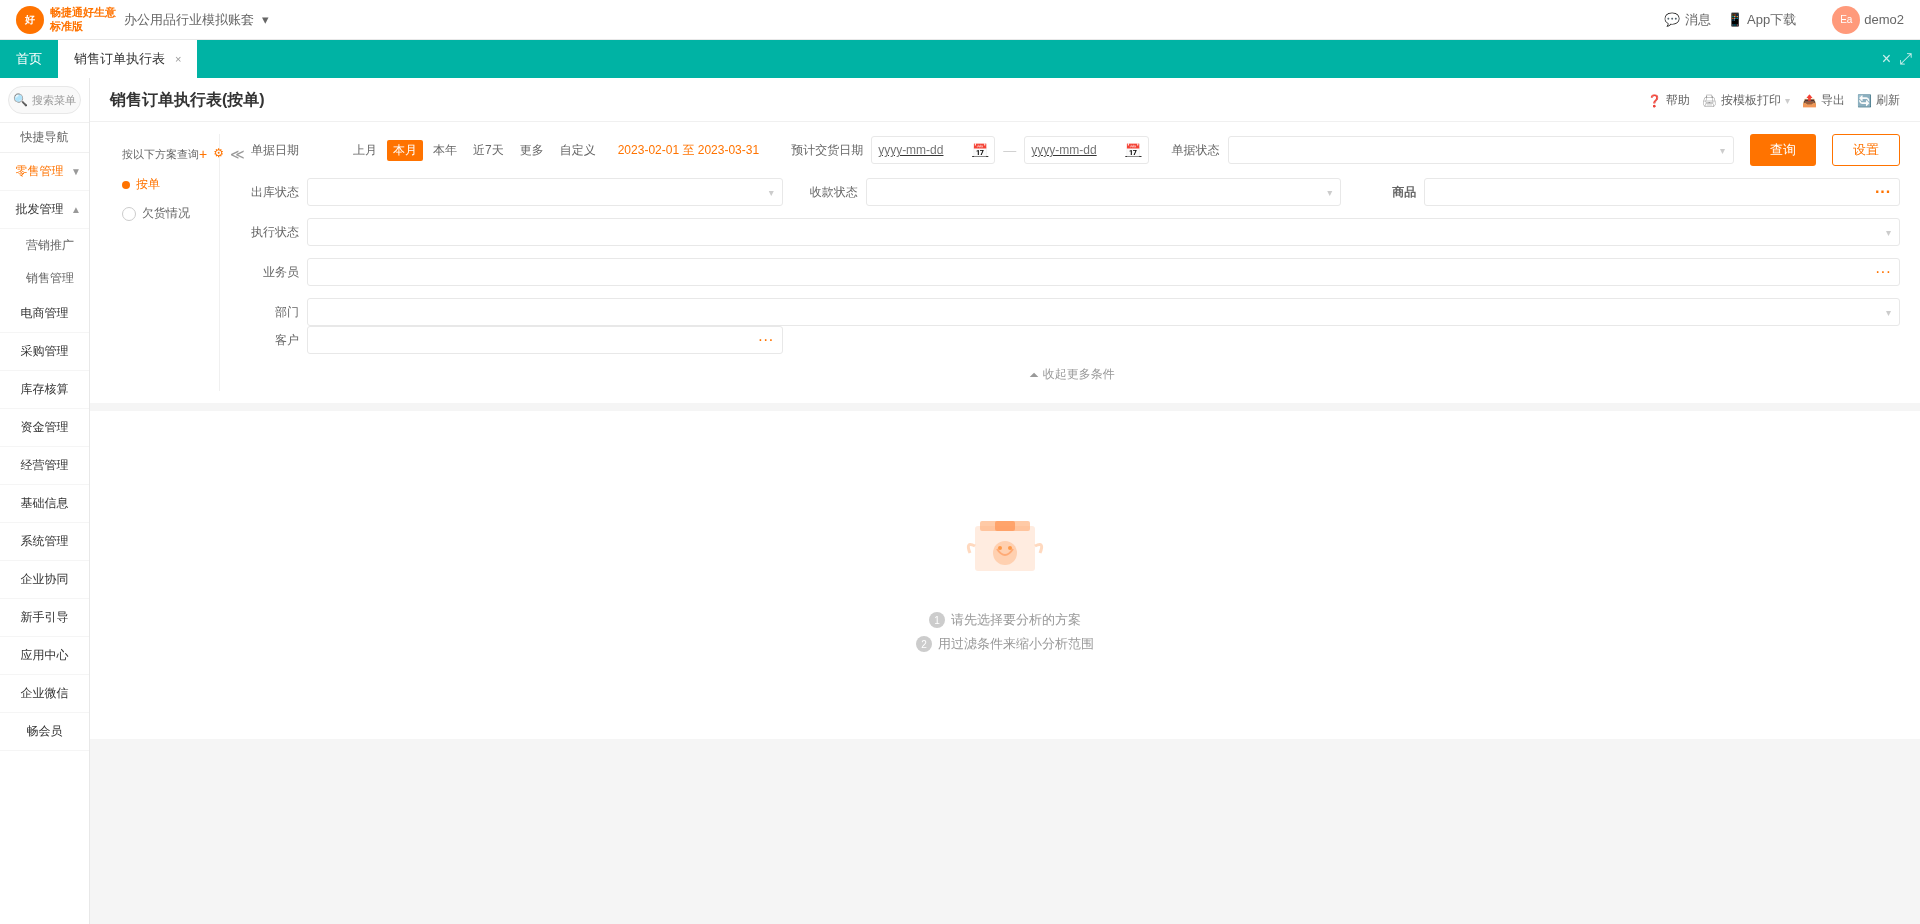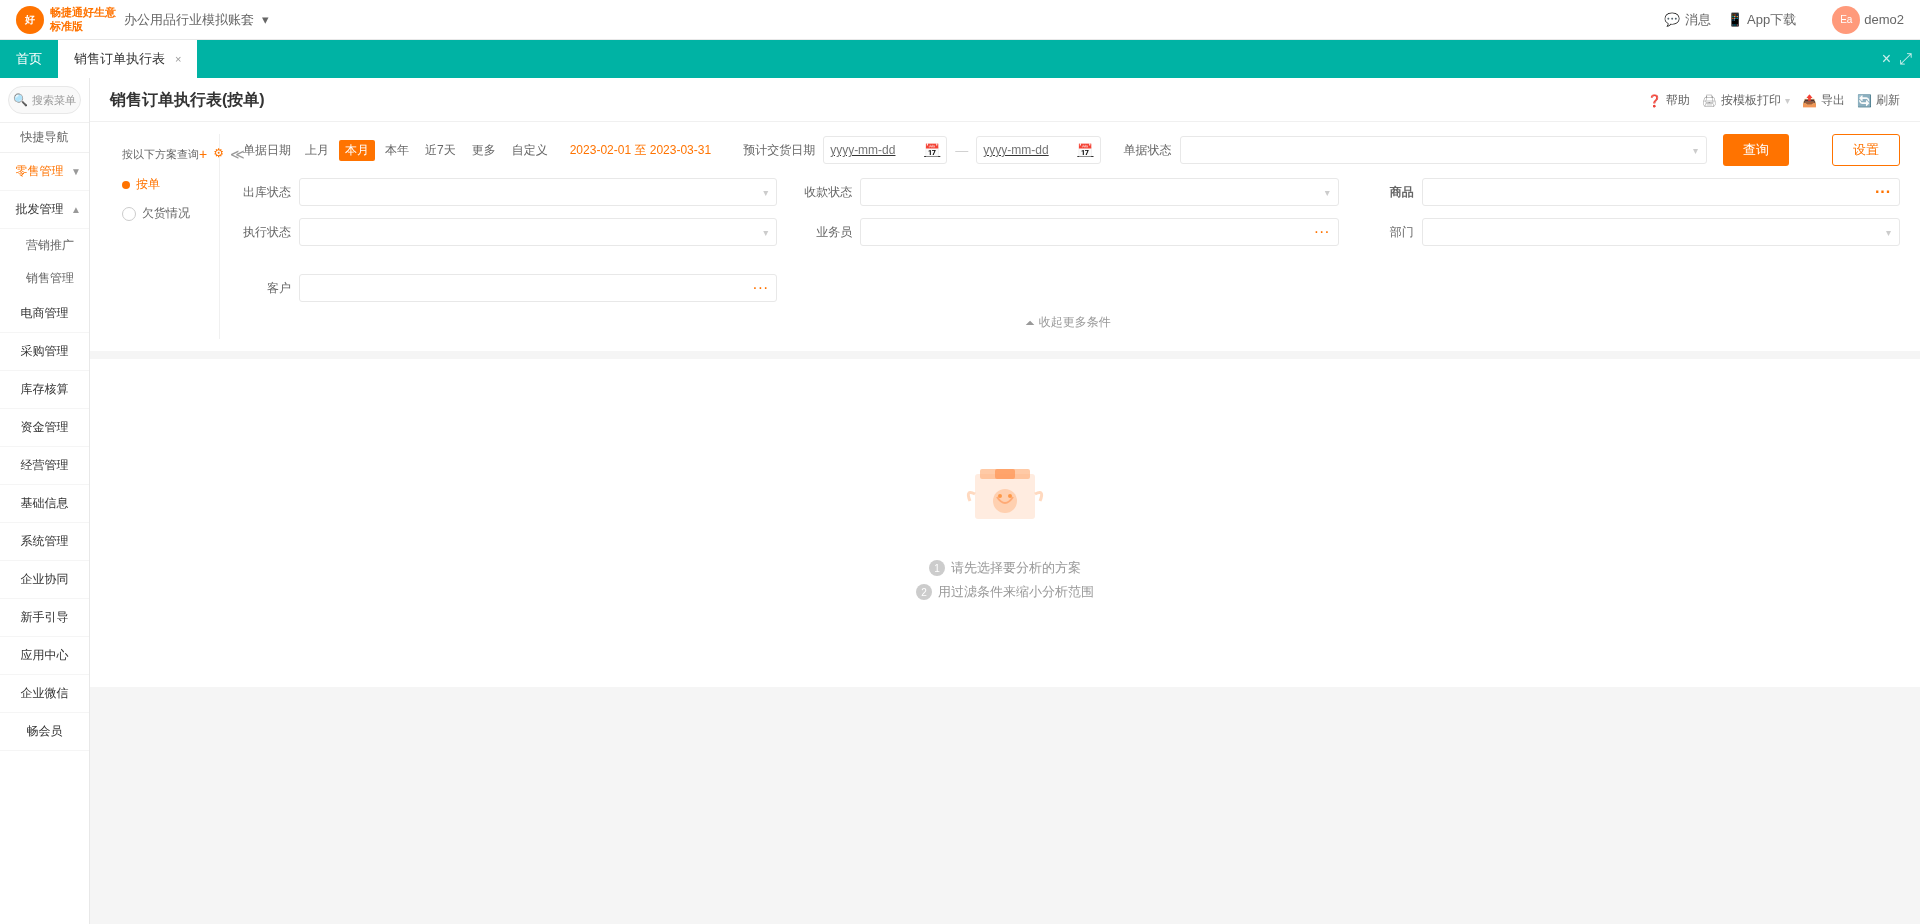--- a/index.html
+++ b/index.html
@@ -144,21 +144,21 @@
     }
 
     
     .filter-area {
       background: #fff;
       padding: 12px 20px;
       margin-bottom: 8px;
     }
     .filter-field-label { color: #666; font-size: 12px; white-space: nowrap; min-width: 55px; text-align: right; }
     .filter-dots { color: #ff7300; font-size: 16px; cursor: pointer; }
-    .date-tabs { display: flex; align-items: center; gap: 4px; }
+    .date-tabs { display: flex; align-items: center; gap: 4px; margin-left: 40px; }
     .date-tab {
       padding: 2px 6px;
       font-size: 12px;
       cursor: pointer;
       color: #666;
       border-radius: 2px;
     }
     .date-tab.active {
       background: #ff7300;
       color: #fff;
@@ -198,21 +198,20 @@
     }
     .setting-btn {
       height: 32px;
       padding: 0 20px;
       background: #fff;
       color: #ff7300;
       border: 1px solid #ff7300;
       border-radius: 3px;
       font-size: 13px;
       cursor: pointer;
-      margin-left: 27px;
     }
 
     .collapse-btn {
       display: flex;
       align-items: center;
       justify-content: center;
       gap: 4px;
       color: #999;
       font-size: 12px;
       cursor: pointer;
@@ -395,21 +394,21 @@
           <span>导出</span>
         </div>
         <div class="page-action-btn">
           <span style="color:#999">🔄</span>
           <span>刷新</span>
         </div>
       </div>
     </div>
 
     <div class="filter-area">
-      <div style="display:flex; align-items:stretch; gap:0;">
+      <div style="display:flex; align-items:stretch; gap:8px;">
 
         <div class="scheme-panel">
           <div class="scheme-panel-header">
             <span style="font-size:11px; color:#666; white-space:nowrap;">按以下方案查询</span>
             <div class="scheme-panel-icons">
               <span class="scheme-panel-icon">+</span>
               <span class="scheme-panel-icon" style="font-size:12px">⚙</span>
               <span class="scheme-panel-collapse">≪</span>
             </div>
           </div>
@@ -483,21 +482,21 @@
               </div>
             </div>
             <div style="display:flex; align-items:center; gap:8px;font-weight:bold;">
               <span class="filter-field-label">商品</span>
               <div style="flex:1; height:28px; border:1px solid #e8e8e8; border-radius:3px; padding:0 8px; display:flex; align-items:center; justify-content:flex-end; cursor:pointer; background:#fff;">
                 <span class="filter-dots">···</span>
               </div>
             </div>
           </div>
 
-          <div style="display:grid; grid-template-columns: repeat(3, 1fr); gap:12px 20px; margin-bottom:28px;">
+          <div style="display:grid; grid-template-columns: repeat(1, 1fr); gap:12px 20px; margin-bottom:0;">
             <div style="display:flex; align-items:center; gap:8px;">
               <span class="filter-field-label">执行状态</span>
               <div style="flex:1; height:28px; border:1px solid #e8e8e8; border-radius:3px; padding:0 8px; display:flex; align-items:center; justify-content:space-between; cursor:pointer; background:#fff;">
                 <span></span>
                 <span style="color:#ccc; font-size:10px;">▾</span>
               </div>
             </div>
             <div style="display:flex; align-items:center; gap:8px;">
               <span class="filter-field-label">业务员</span>
               <div style="flex:1; height:28px; border:1px solid #e8e8e8; border-radius:3px; padding:0 8px; display:flex; align-items:center; justify-content:flex-end; cursor:pointer; background:#fff;">

